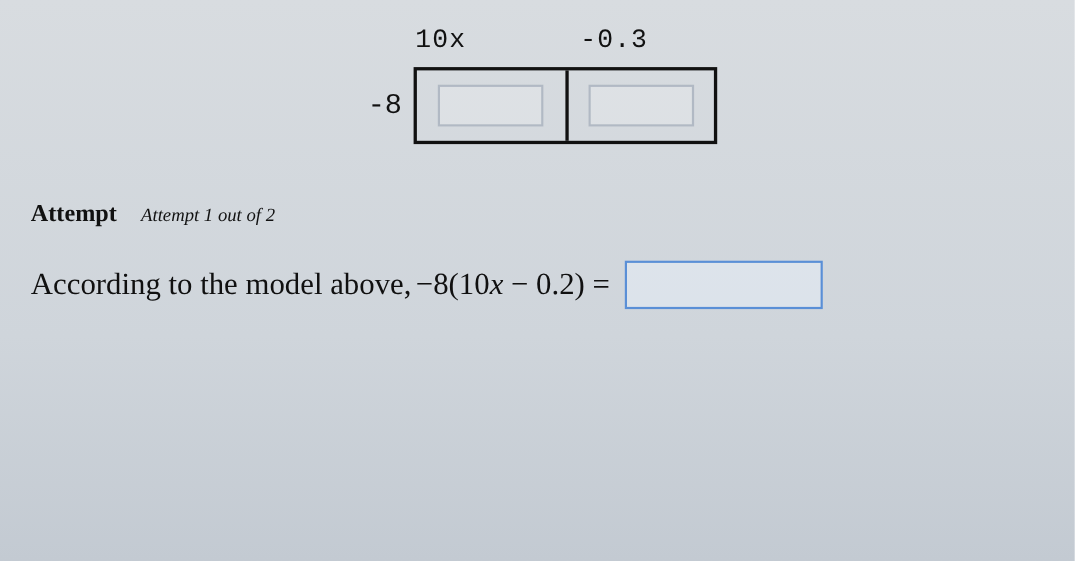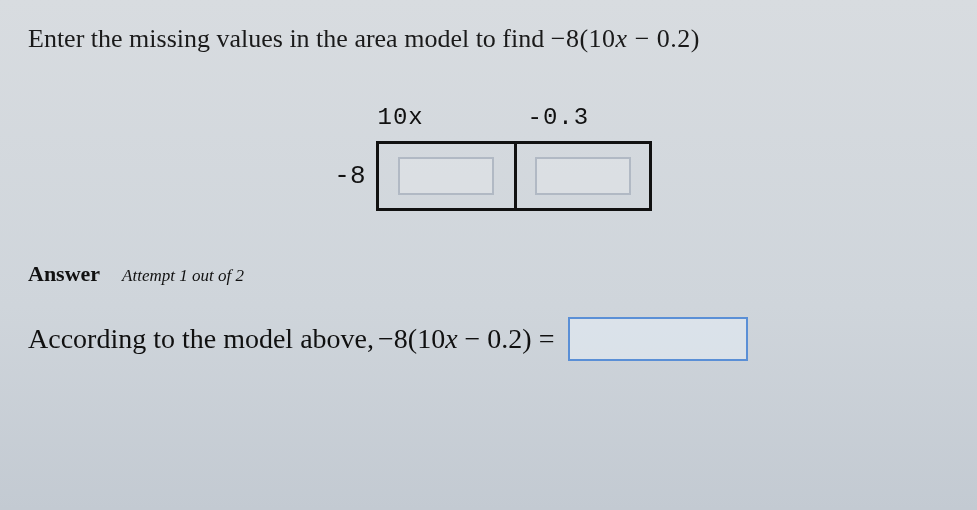--- a/index.html
+++ b/index.html
@@ -112,26 +112,20 @@
       vertical-align: middle;
     }
     .minus { font-family: inherit; }
     .mathx { font-style: italic; }
   </style>
 </head>
 <body>
 
 <div class="page">
 
-  <div class="prompt">
-    <span>Enter the missing values in the area model to find</span>
-    <span class="expr">
-      <span class="minus">−</span>8(10<span class="mathx">x</span> − 0.2)
-    </span>
-  </div>
 
   <div class="model-area">
     <div class="col-headers">
       <div class="h">10x</div>
       <div class="gap"></div>
       <div class="h">-0.3</div>
     </div>
     <div class="row">
       <div class="row-label">-8</div>
       <div class="boxes">
@@ -140,21 +134,21 @@
         </div>
         <div class="cell">
           <div class="input-box"></div>
         </div>
       </div>
     </div>
   </div>
 
   <div class="answer-section">
     <div class="answer-line">
-      <span class="bold">Answer</span>
+      <span class="bold">Attempt</span>
       &nbsp;&nbsp;
       <span class="attempt">Attempt 1 out of 2</span>
     </div>
     <div class="according">
       <span>According to the model above,</span>
       <span>
         <span class="minus">−</span>8(10<span class="mathx">x</span> − 0.2) =
       </span>
       <span class="final-input"></span>
     </div>

